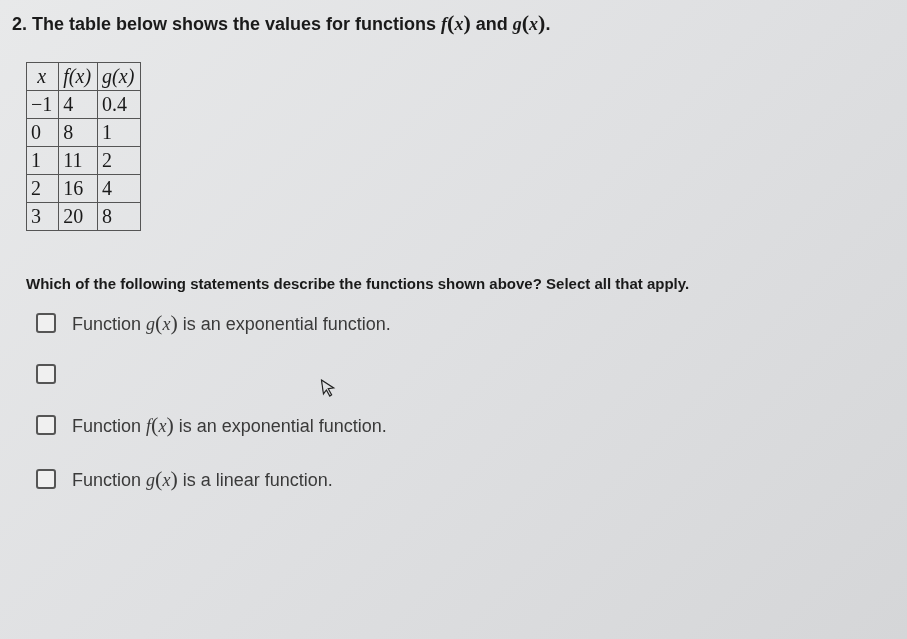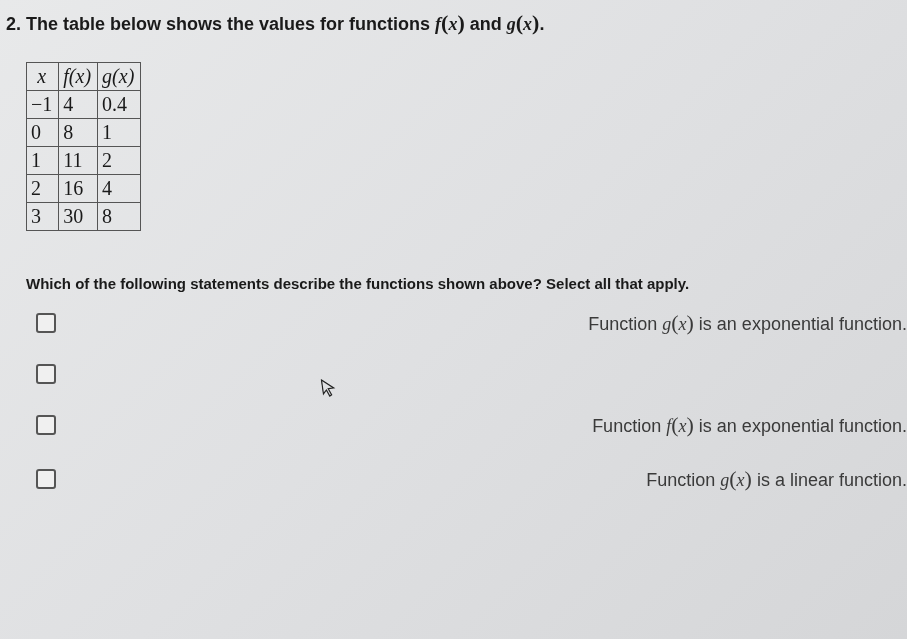--- a/index.html
+++ b/index.html
@@ -13,21 +13,21 @@
       color: #1a1a1a;
       overflow: hidden;
       position: relative;
     }
     .content {
       padding: 10px 0 0 0;
     }
     .question-header {
       font-weight: bold;
       font-size: 18px;
-      padding: 0 0 20px 6px;
+      padding: 0 0 20px 12px;
     }
     .math-var { font-style: italic; font-family: 'Times New Roman', serif; }
     table {
       border-collapse: collapse;
       margin: 6px 0 0 26px;
       font-size: 20px;
       font-family: 'Times New Roman', serif;
     }
     td, th {
       border: 1px solid #555;
@@ -48,21 +48,20 @@
     }
     .options {
       margin-left: 36px;
     }
     .option {
       display: flex;
       align-items: center;
       margin-bottom: 28px;
       font-size: 18px;
       color: #3a3a3a;
-      justify-content: space-between;
     }
     .checkbox {
       width: 20px;
       height: 20px;
       border: 2px solid #555;
       border-radius: 3px;
       background: #f0f0f0;
       margin-right: 16px;
       flex-shrink: 0;
     }
@@ -112,21 +111,21 @@
           <td>11</td>
           <td>2</td>
         </tr>
     <tr>
           <td>2</td>
           <td>16</td>
           <td>4</td>
         </tr>
     <tr>
           <td>3</td>
-          <td>30</td>
+          <td>20</td>
           <td>8</td>
         </tr>
   </tbody>
     </table>
 
   <div class="sub-question">Which of the following statements describe the functions shown above? Select all that apply.</div>
 
   <div class="options">
     <div class="option">
       <div class="checkbox"></div>

